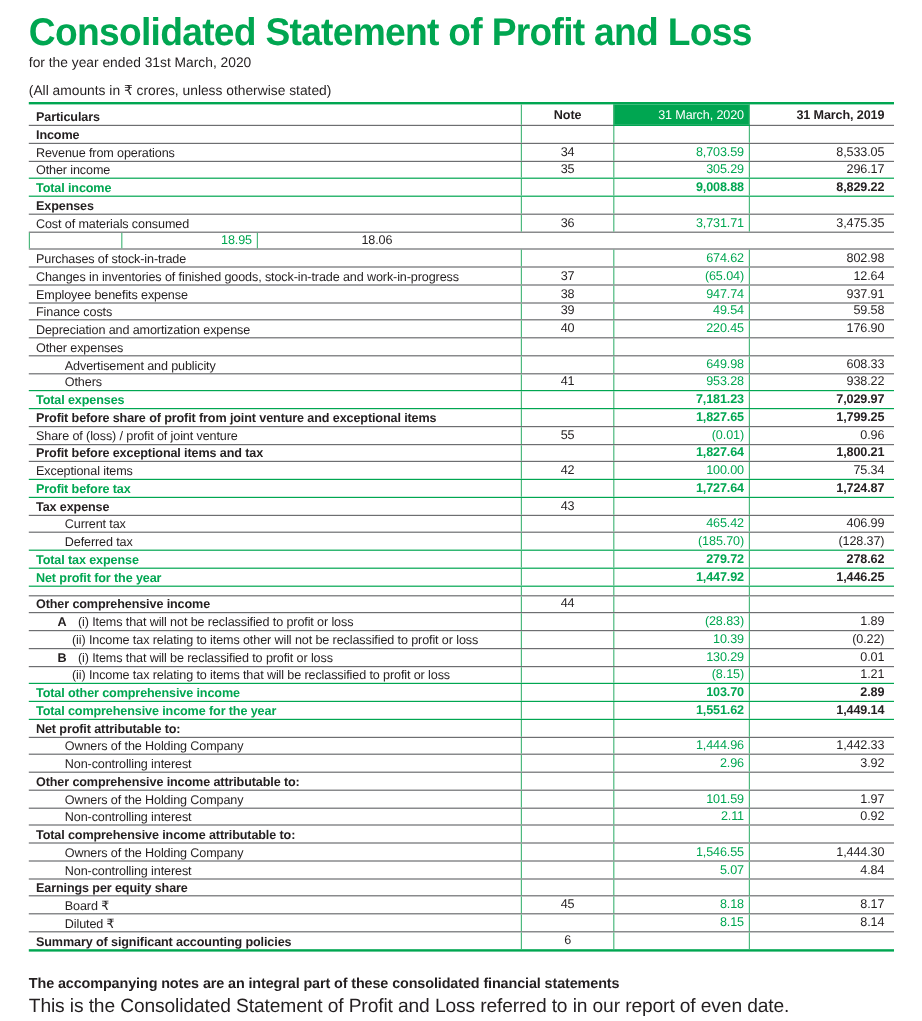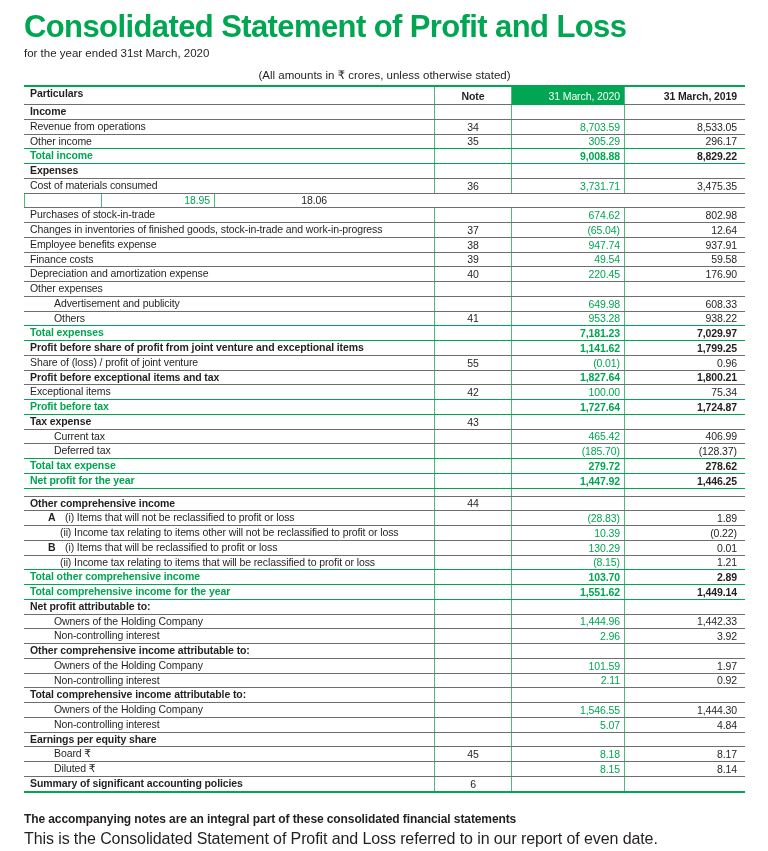--- a/index.html
+++ b/index.html
@@ -17,24 +17,24 @@
     color:var(--ink);
   }
   .page{width:768px;height:851px;padding:8px 23px 0 24px;}
   .title{
     color:var(--green);
     font-size:31px;font-weight:700;letter-spacing:-0.6px;
     line-height:36px;
     transform:scaleY(1.04);transform-origin:top left;
   }
   .subtitle{font-size:11.5px;margin-top:3px;}
-  .amounts-note{font-size:11.5px;text-align:center;margin-top:9px;margin-bottom:3px;}
+  .amounts-note{font-size:11.5px;text-align:left;margin-top:9px;margin-bottom:3px;}
 
   .table{border-top:2px solid var(--green);border-bottom:2px solid var(--green);}
-  .t-row{display:flex;align-items:flex-start;height:14.75px;font-size:10.5px;letter-spacing:-0.1px;border-top:1px solid var(--line);}
+  .t-row{display:flex;align-items:flex-end;height:14.75px;font-size:10.5px;letter-spacing:-0.1px;border-top:1px solid var(--line);}
   .t-row.green-top{border-top-color:var(--green);}
   .t-head{height:17px;border-top:none;font-weight:700;font-size:10.5px;}
   .c-label{flex:1;padding-left:6px;white-space:nowrap;overflow:hidden;}
   .c-note{width:77px;text-align:center;border-left:1px solid var(--vline);height:100%;display:flex;align-items:center;justify-content:center;}
   .c-2020{width:114px;text-align:right;padding-right:4px;border-left:1px solid var(--vline);border-right:1px solid var(--vline);color:var(--green);height:100%;display:flex;align-items:center;justify-content:flex-end;}
   .c-2019{width:120px;text-align:right;padding-right:8px;height:100%;display:flex;align-items:center;justify-content:flex-end;}
   .t-head .c-label{font-weight:700;}
   .th-2020{background:var(--green);color:var(--white);font-weight:400;position:relative;}
   .th-2020::after{content:"";position:absolute;left:-1px;right:-1px;bottom:-1px;height:1px;background:var(--green);}
   
@@ -162,21 +162,21 @@
   </div>
         <div class="t-row type-total green-top">
     <div class="c-label">Total expenses</div>
     <div class="c-note"></div>
     <div class="c-2020">7,181.23</div>
     <div class="c-2019">7,029.97</div>
   </div>
         <div class="t-row type-boldrow green-top">
     <div class="c-label">Profit before share of profit from joint venture and exceptional items</div>
     <div class="c-note"></div>
-    <div class="c-2020">1,141.62</div>
+    <div class="c-2020">1,827.65</div>
     <div class="c-2019">1,799.25</div>
   </div>
         <div class="t-row type-item">
     <div class="c-label">Share of (loss) / profit of joint venture</div>
     <div class="c-note">55</div>
     <div class="c-2020">(0.01)</div>
     <div class="c-2019">0.96</div>
   </div>
         <div class="t-row type-boldrow">
     <div class="c-label">Profit before exceptional items and tax</div>

